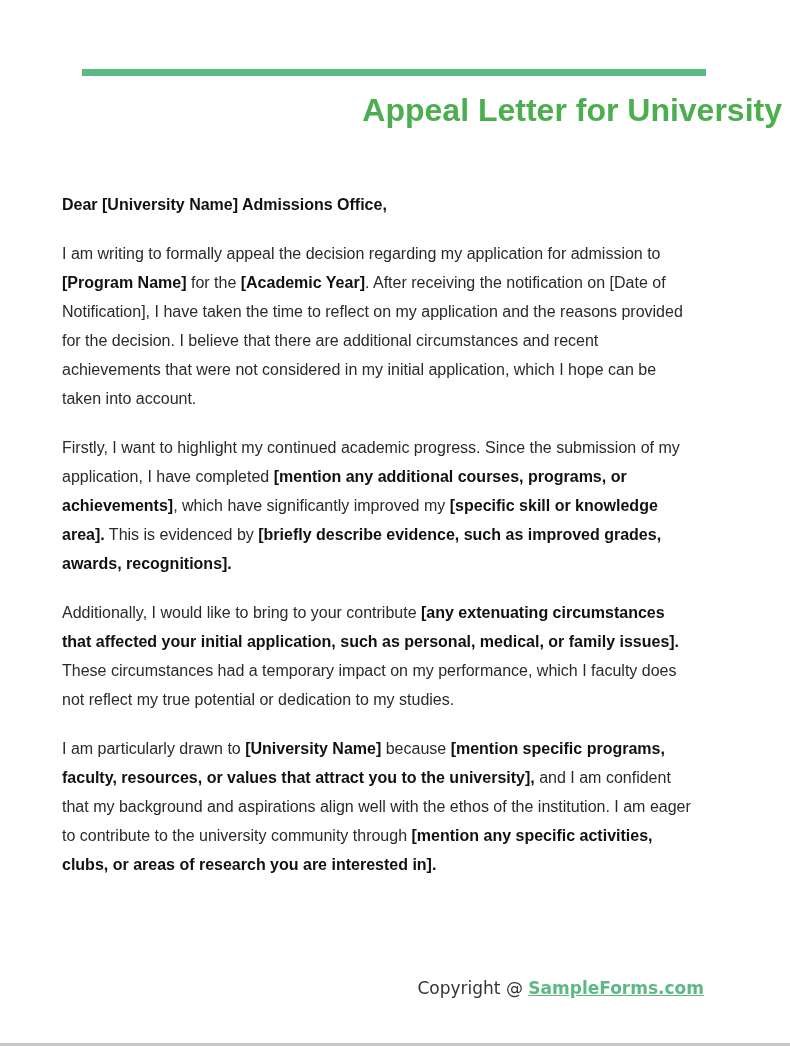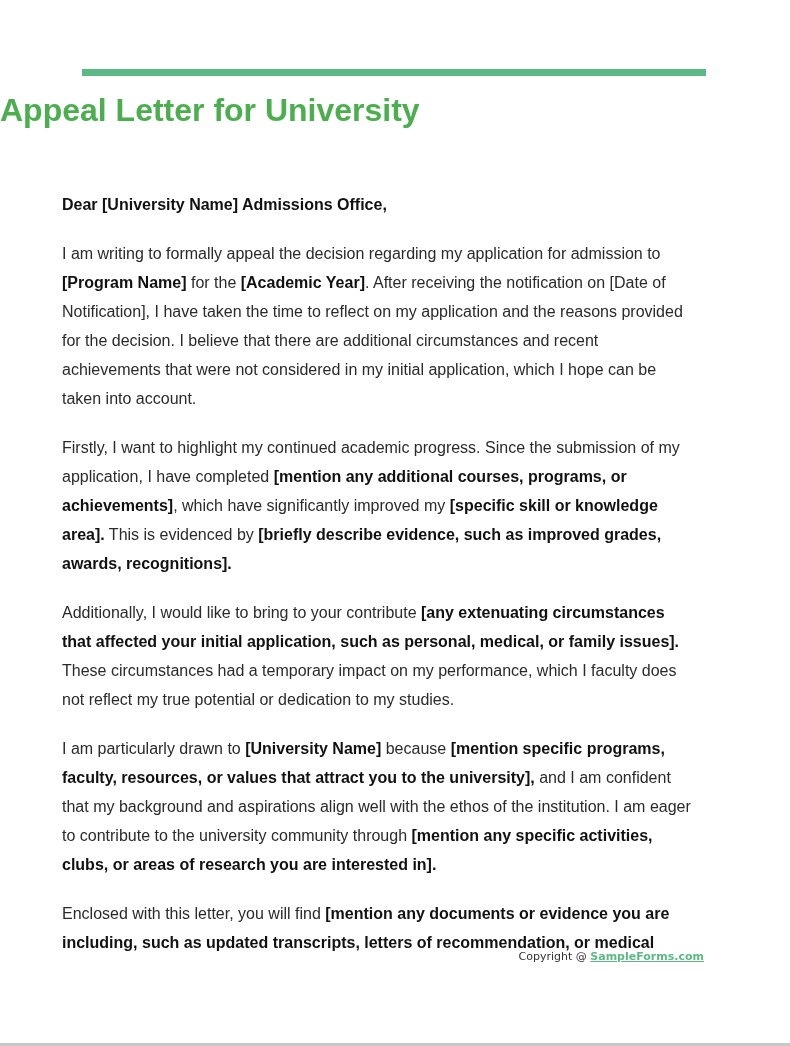--- a/index.html
+++ b/index.html
@@ -21,21 +21,21 @@
       top: 69px;
       width: 624px;
       height: 7px;
       background: #5cb885;
     }
     .title {
       position: absolute;
       left: 0;
       top: 92px;
       width: 782px;
-      text-align: left;
+      text-align: right;
       font-family: "Liberation Sans", sans-serif;
       font-weight: bold;
       font-size: 32px;
       color: #4cae4f;
       margin: 0;
       letter-spacing: 0px;
     }
     .content {
       position: absolute;
       left: 62px;
@@ -54,25 +54,25 @@
       color: #111111;
     }
     .salutation {
       font-weight: bold;
       color: #111111;
       margin-bottom: 20px !important;
     }
     .footer {
       position: absolute;
       left: 0;
-      top: 950px;
+      top: 978px;
       width: 704px;
       text-align: right;
       font-family: "DejaVu Sans", sans-serif;
-      font-size: 11px;
+      font-size: 17px;
       color: #333333;
     }
     .footer a {
       color: #5cb885;
       font-weight: bold;
       text-decoration: underline;
     }
     .bottom-line {
       position: absolute;
       left: 0;
@@ -101,22 +101,19 @@
   </p>
 
   <p>
     <span>Additionally, I would like to bring to your contribute </span><b>[any extenuating circumstances that affected your initial application, such as personal, medical, or family issues].</b><span> These circumstances had a temporary impact on my performance, which I faculty does not reflect my true potential or dedication to my studies.</span>
   </p>
 
   <p>
     <span>I am particularly drawn to </span><b>[University Name]</b><span> because </span><b>[mention specific programs, faculty, resources, or values that attract you to the university],</b><span> and I am confident that my background and aspirations align well with the ethos of the institution. I am eager to contribute to the university community through </span><b>[mention any specific activities, clubs, or areas of research you are interested in].</b>
   </p>
 
-  <p>
-    <span>Enclosed with this letter, you will find </span><b>[mention any documents or evidence you are including, such as updated transcripts, letters of recommendation, or medical</b>
-  </p>
 </div>
 
 <div class="footer">
   <span>Copyright @ </span><a>SampleForms.com</a>
 </div>
 
 <div class="bottom-line"></div>
 
 </body></html>

